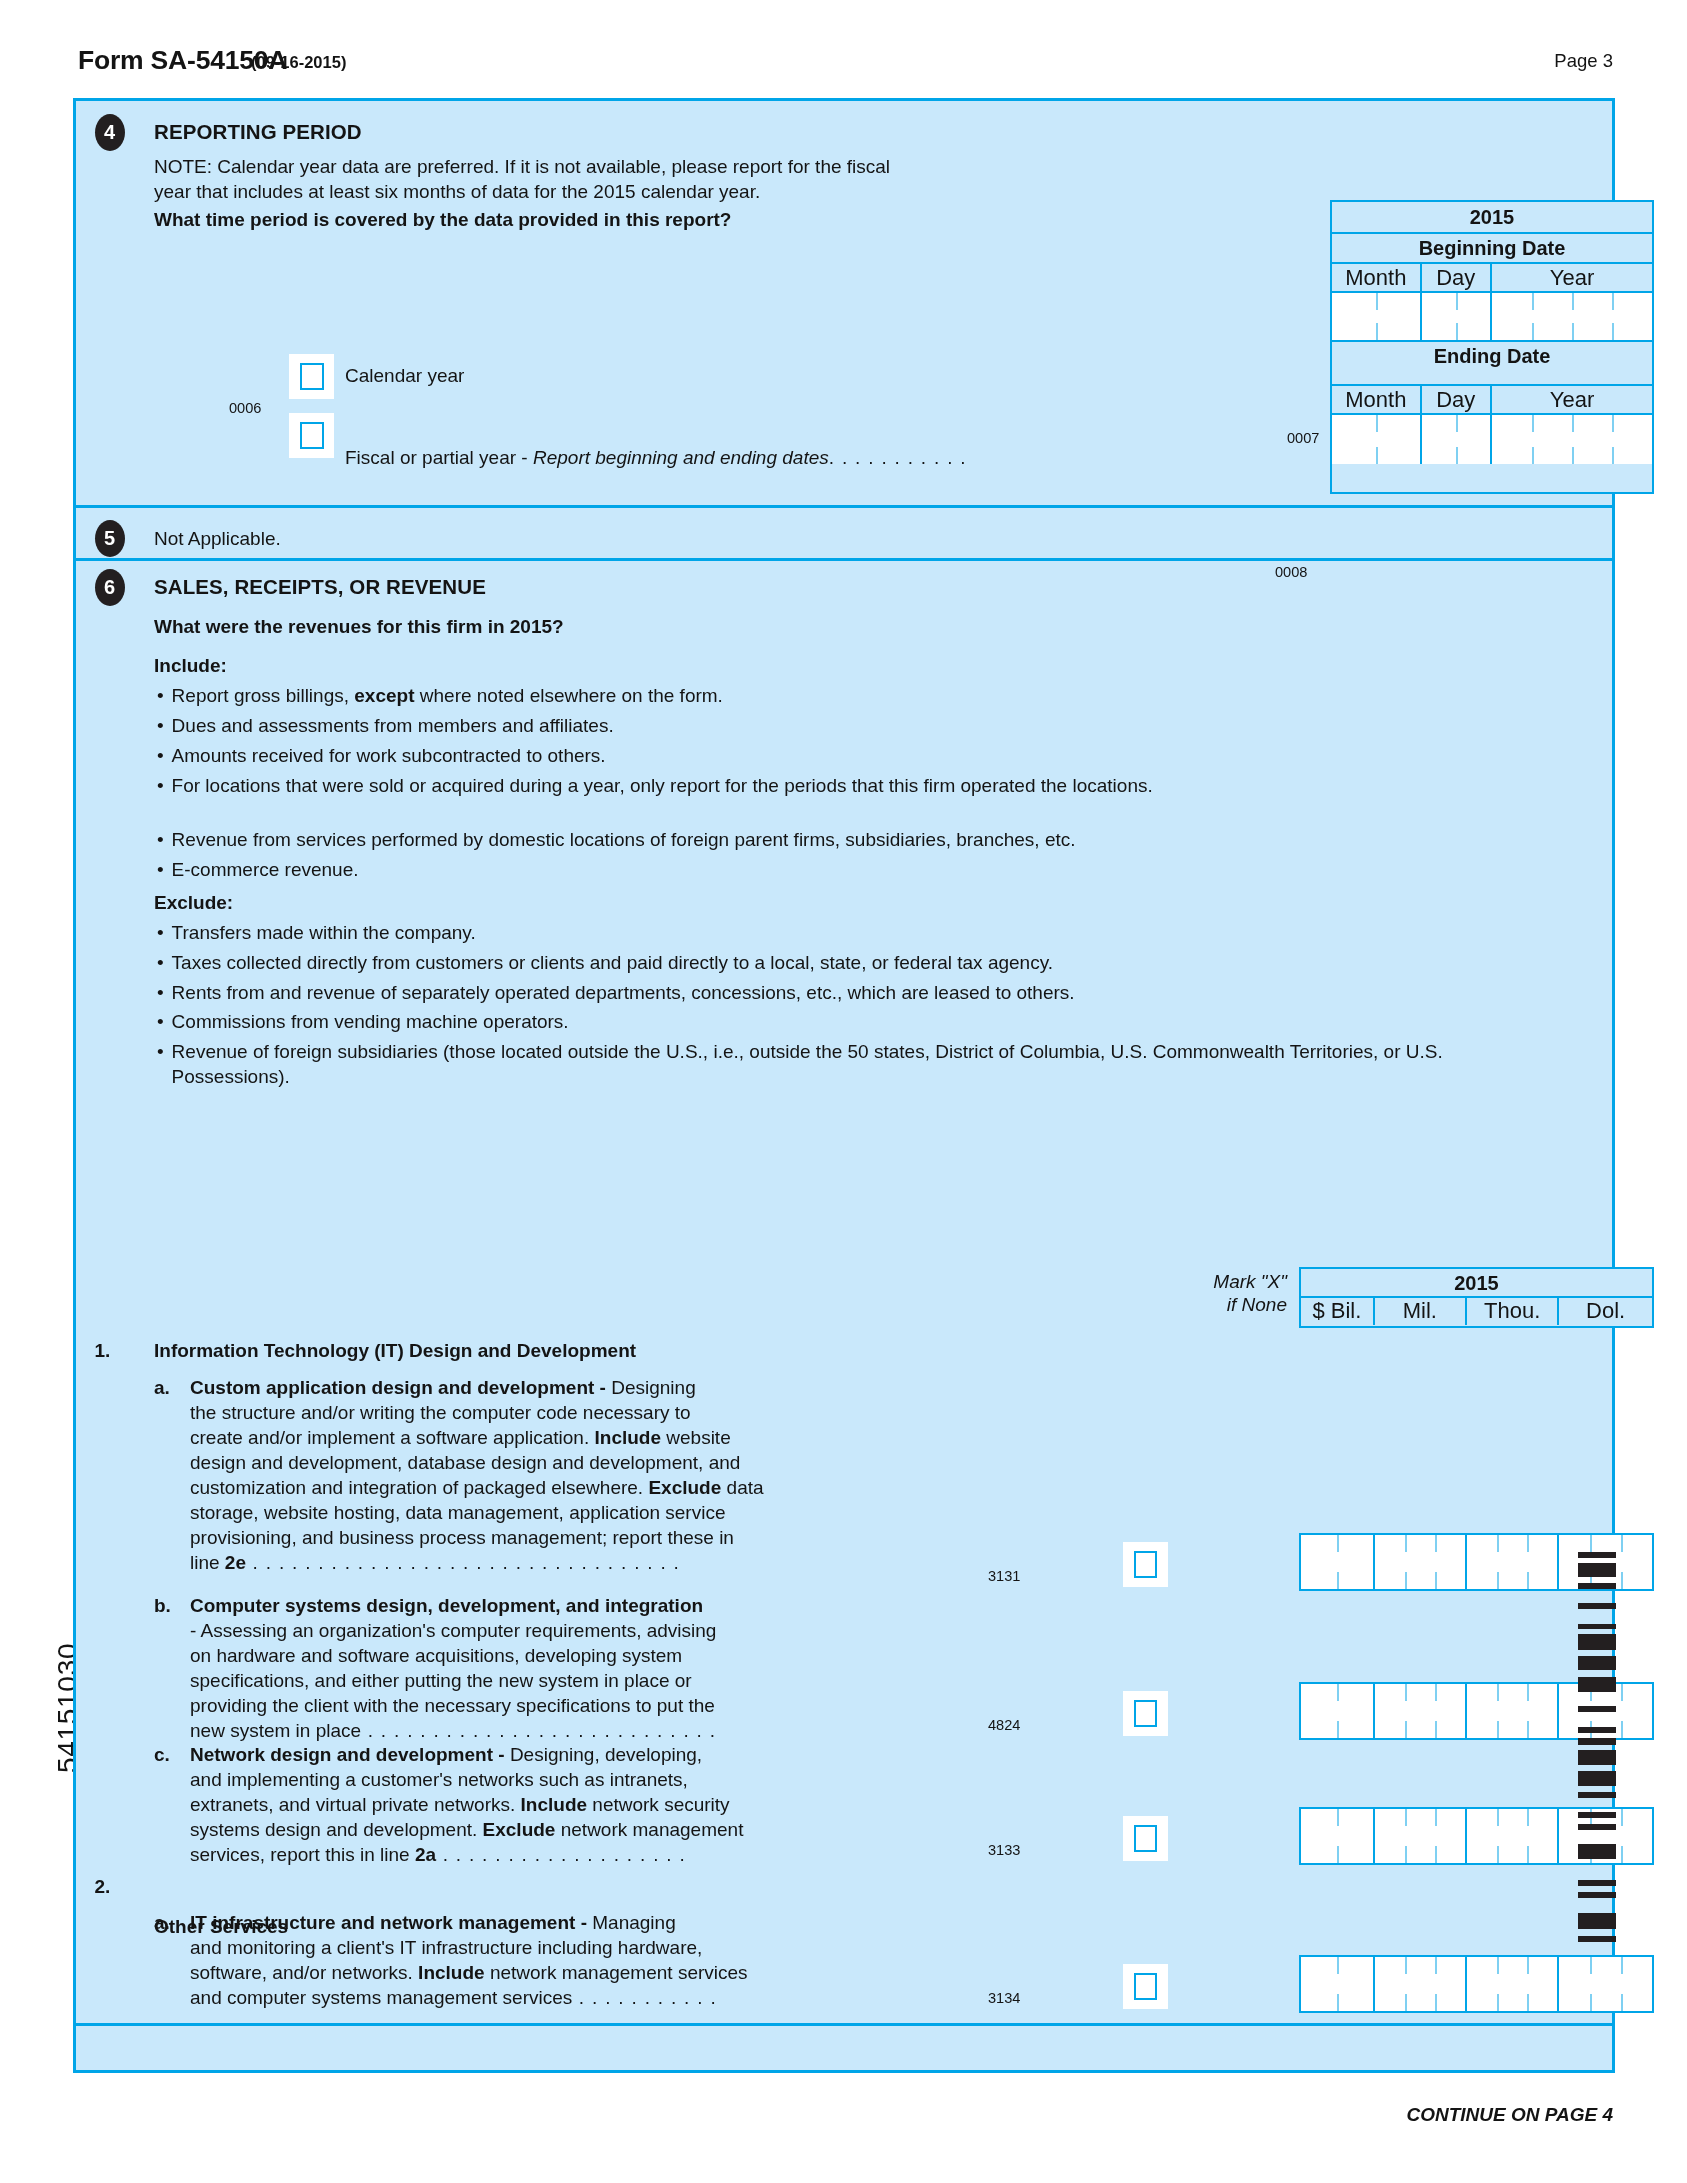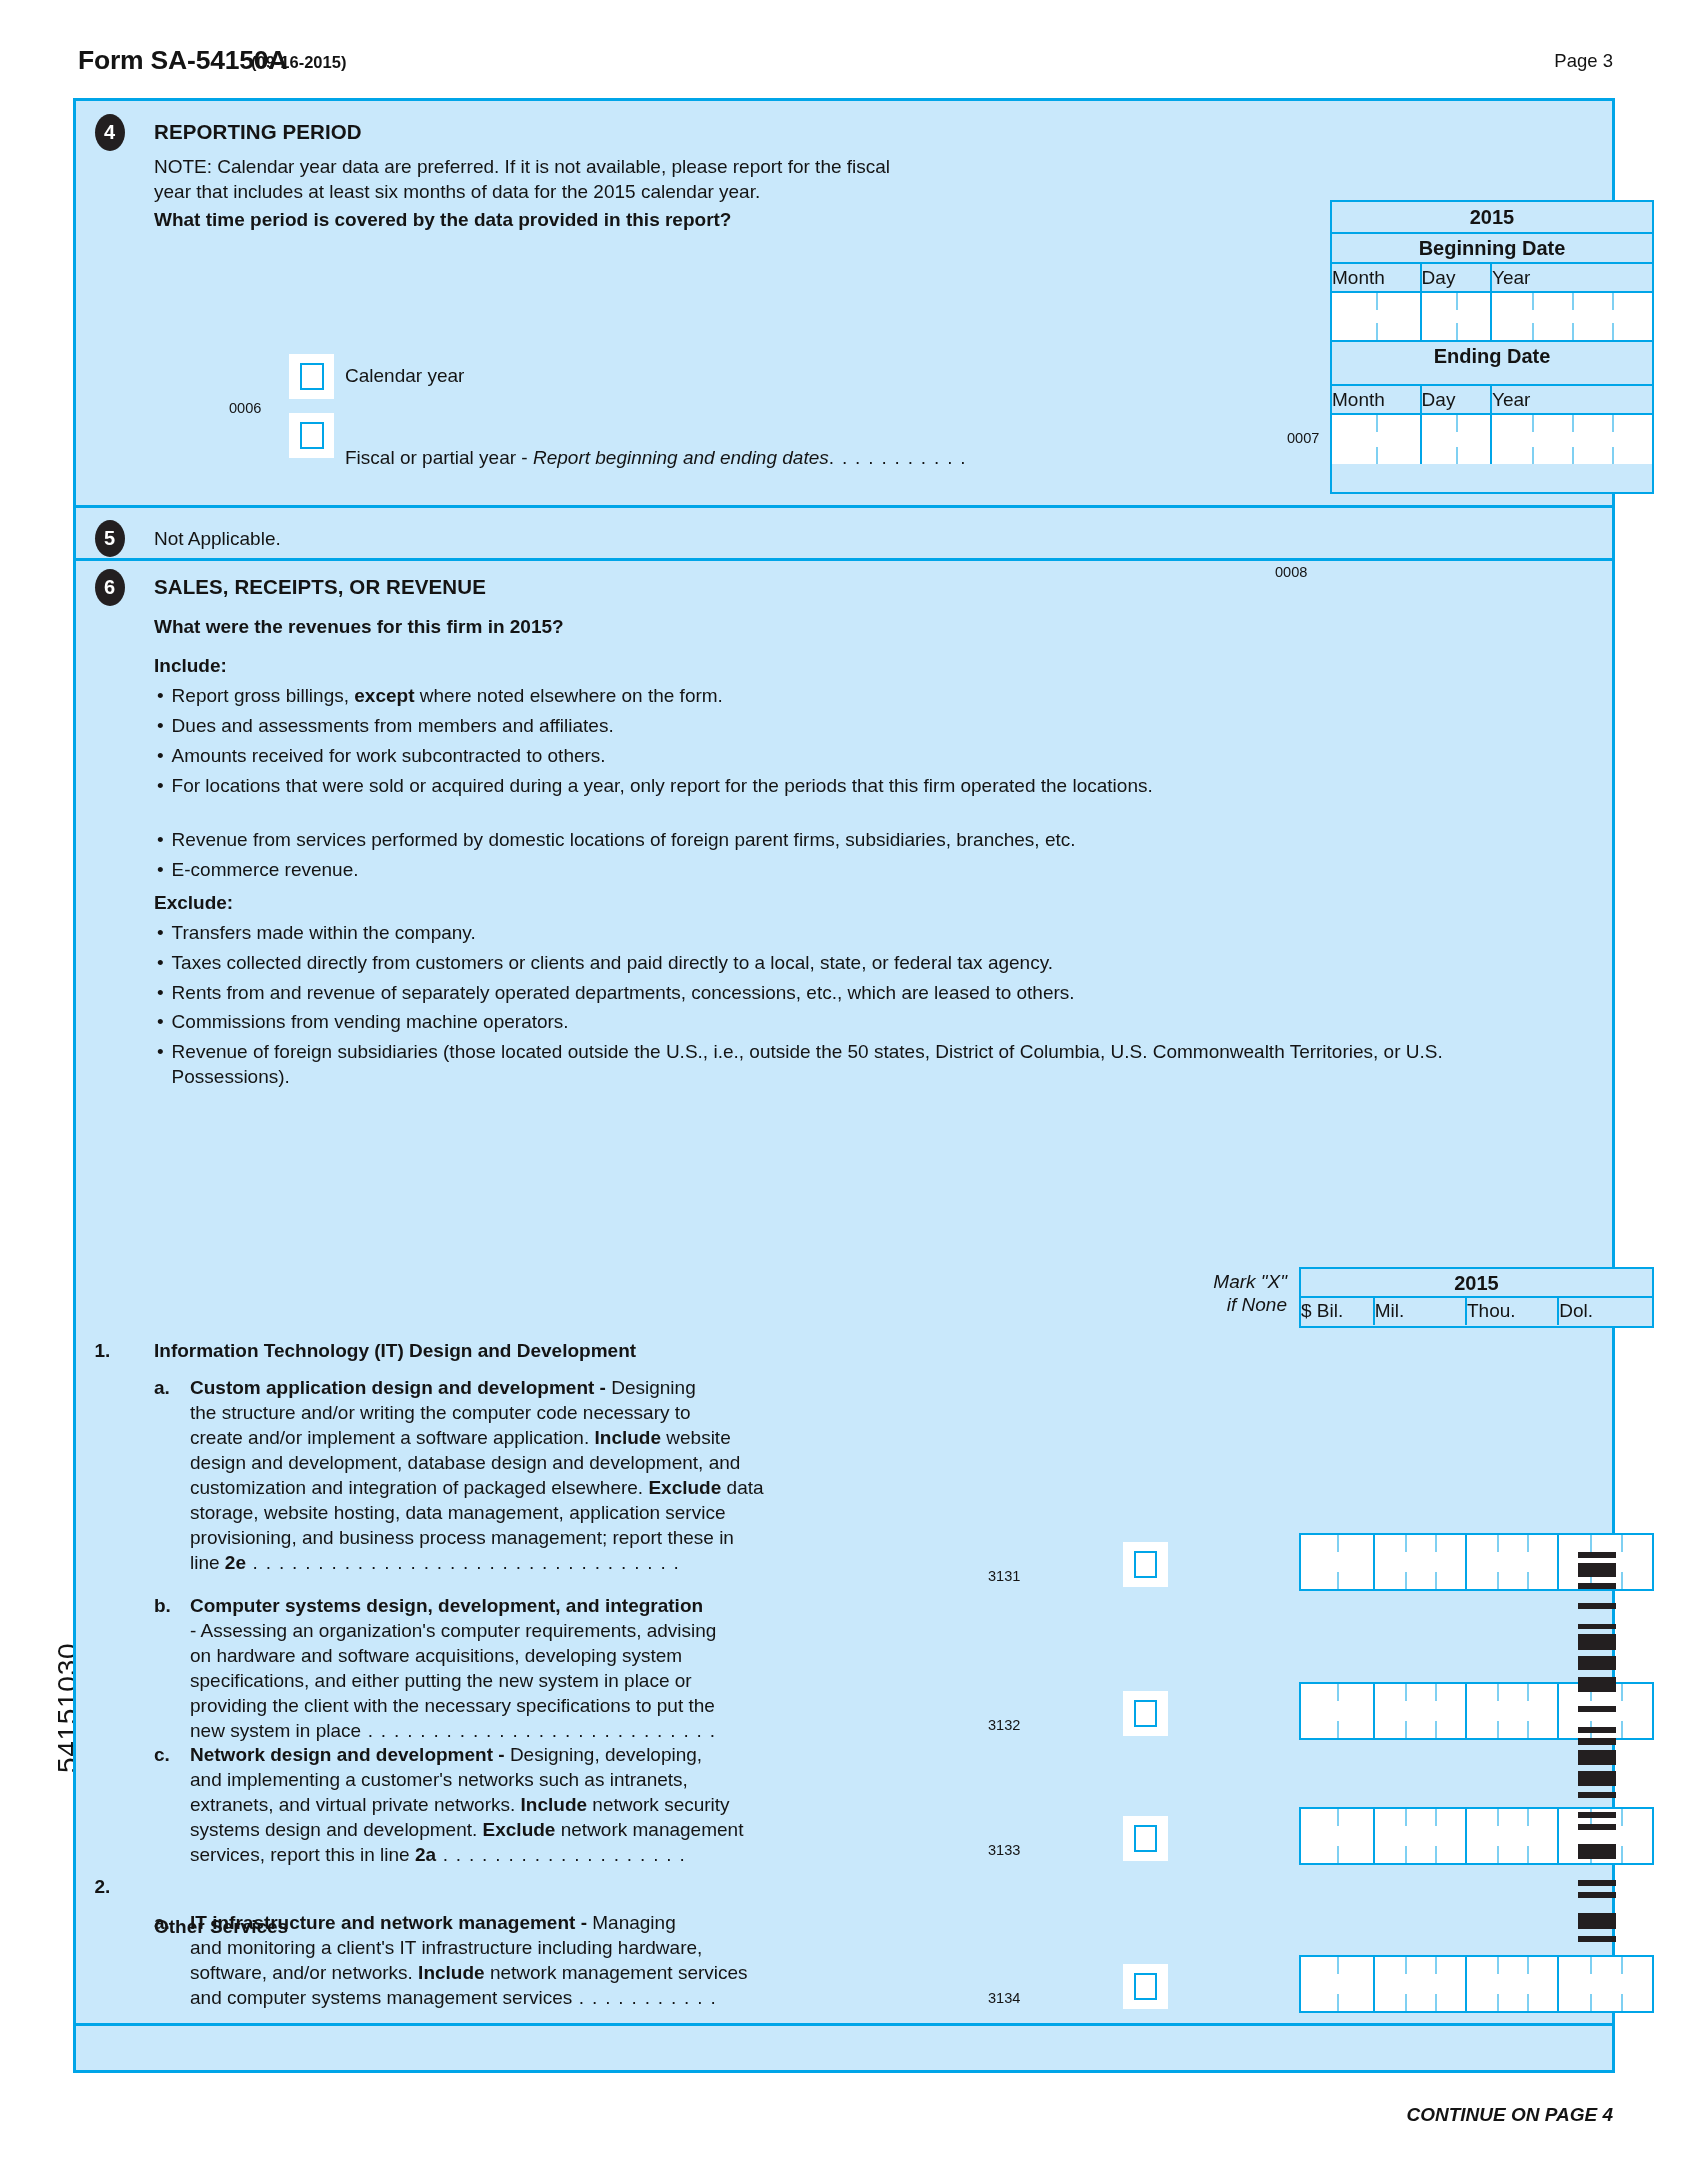--- a/index.html
+++ b/index.html
@@ -45,21 +45,21 @@
   
   .cbwrap{position:absolute;background:#ffffff;display:flex;
           align-items:center;justify-content:center;}
   .cb{border:2.6px solid #00a5e8;background:#ffffff;box-sizing:border-box;}
 
   
   .tbl{position:absolute;border:2.6px solid #00a5e8;box-sizing:border-box;background:#c9e8fb;}
   .trow{display:flex;width:100%;box-sizing:border-box;}
   .tcap{text-align:center;font-weight:bold;font-size:20px;
         border-bottom:2px solid #00a5e8;box-sizing:border-box;}
-  .tcell{text-align:left;font-size:19px;box-sizing:border-box;
+  .tcell{text-align:center;font-size:22px;box-sizing:border-box;
          border-right:2px solid #00a5e8;}
   .tcell:last-child{border-right:none;}
   .entry{display:flex;background:#ffffff;box-sizing:border-box;}
   .ecell{position:relative;box-sizing:border-box;border-right:2px solid #00a5e8;background:#ffffff;}
   .ecell:last-child{border-right:none;}
   .tick{position:absolute;width:2px;background:#7fd0f2;}
   .tick.t{top:0;height:17px;}
   .tick.b{bottom:0;height:17px;}
 
   
@@ -283,21 +283,21 @@
 
     <div class="body-txt b" style="left:78px;top:1492px;">b.</div>
     <div class="body-txt" style="left:114px;top:1492px;width:787px;">
       <span class="b">Computer systems design, development, and integration</span><br>
       <span>- Assessing an organization's computer requirements, advising</span><br>
       <span>on hardware and software acquisitions, developing system</span><br>
       <span>specifications, and either putting the new system in place or</span><br>
       <span>providing the client with the necessary specifications to put the</span><br>
       <span>new system in place</span><span class="dots"> . . . . . . . . . . . . . . . . . . . . . . . . . . .</span>
     </div>
-    <div class="code" style="left:912px;top:1616px;">3132</div>
+    <div class="code" style="left:912px;top:1616px;">4824</div>
     <div class="cbwrap" style="left:1047px;top:1590px;width:45px;height:45px;">
       <div class="cb" style="width:22.5px;height:26.5px;"></div>
     </div>
     <div class="entry tbl" style="left:1223px;top:1581px;width:355px;height:58px;padding:0;">
       <div class="ecell" style="width:21%;">
         <div class="tick t" style="left:50%;"></div>
           <div class="tick b" style="left:50%;"></div>
       </div>
       <div class="ecell" style="width:26.3%;">
         <div class="tick t" style="left:33.3%;"></div>

